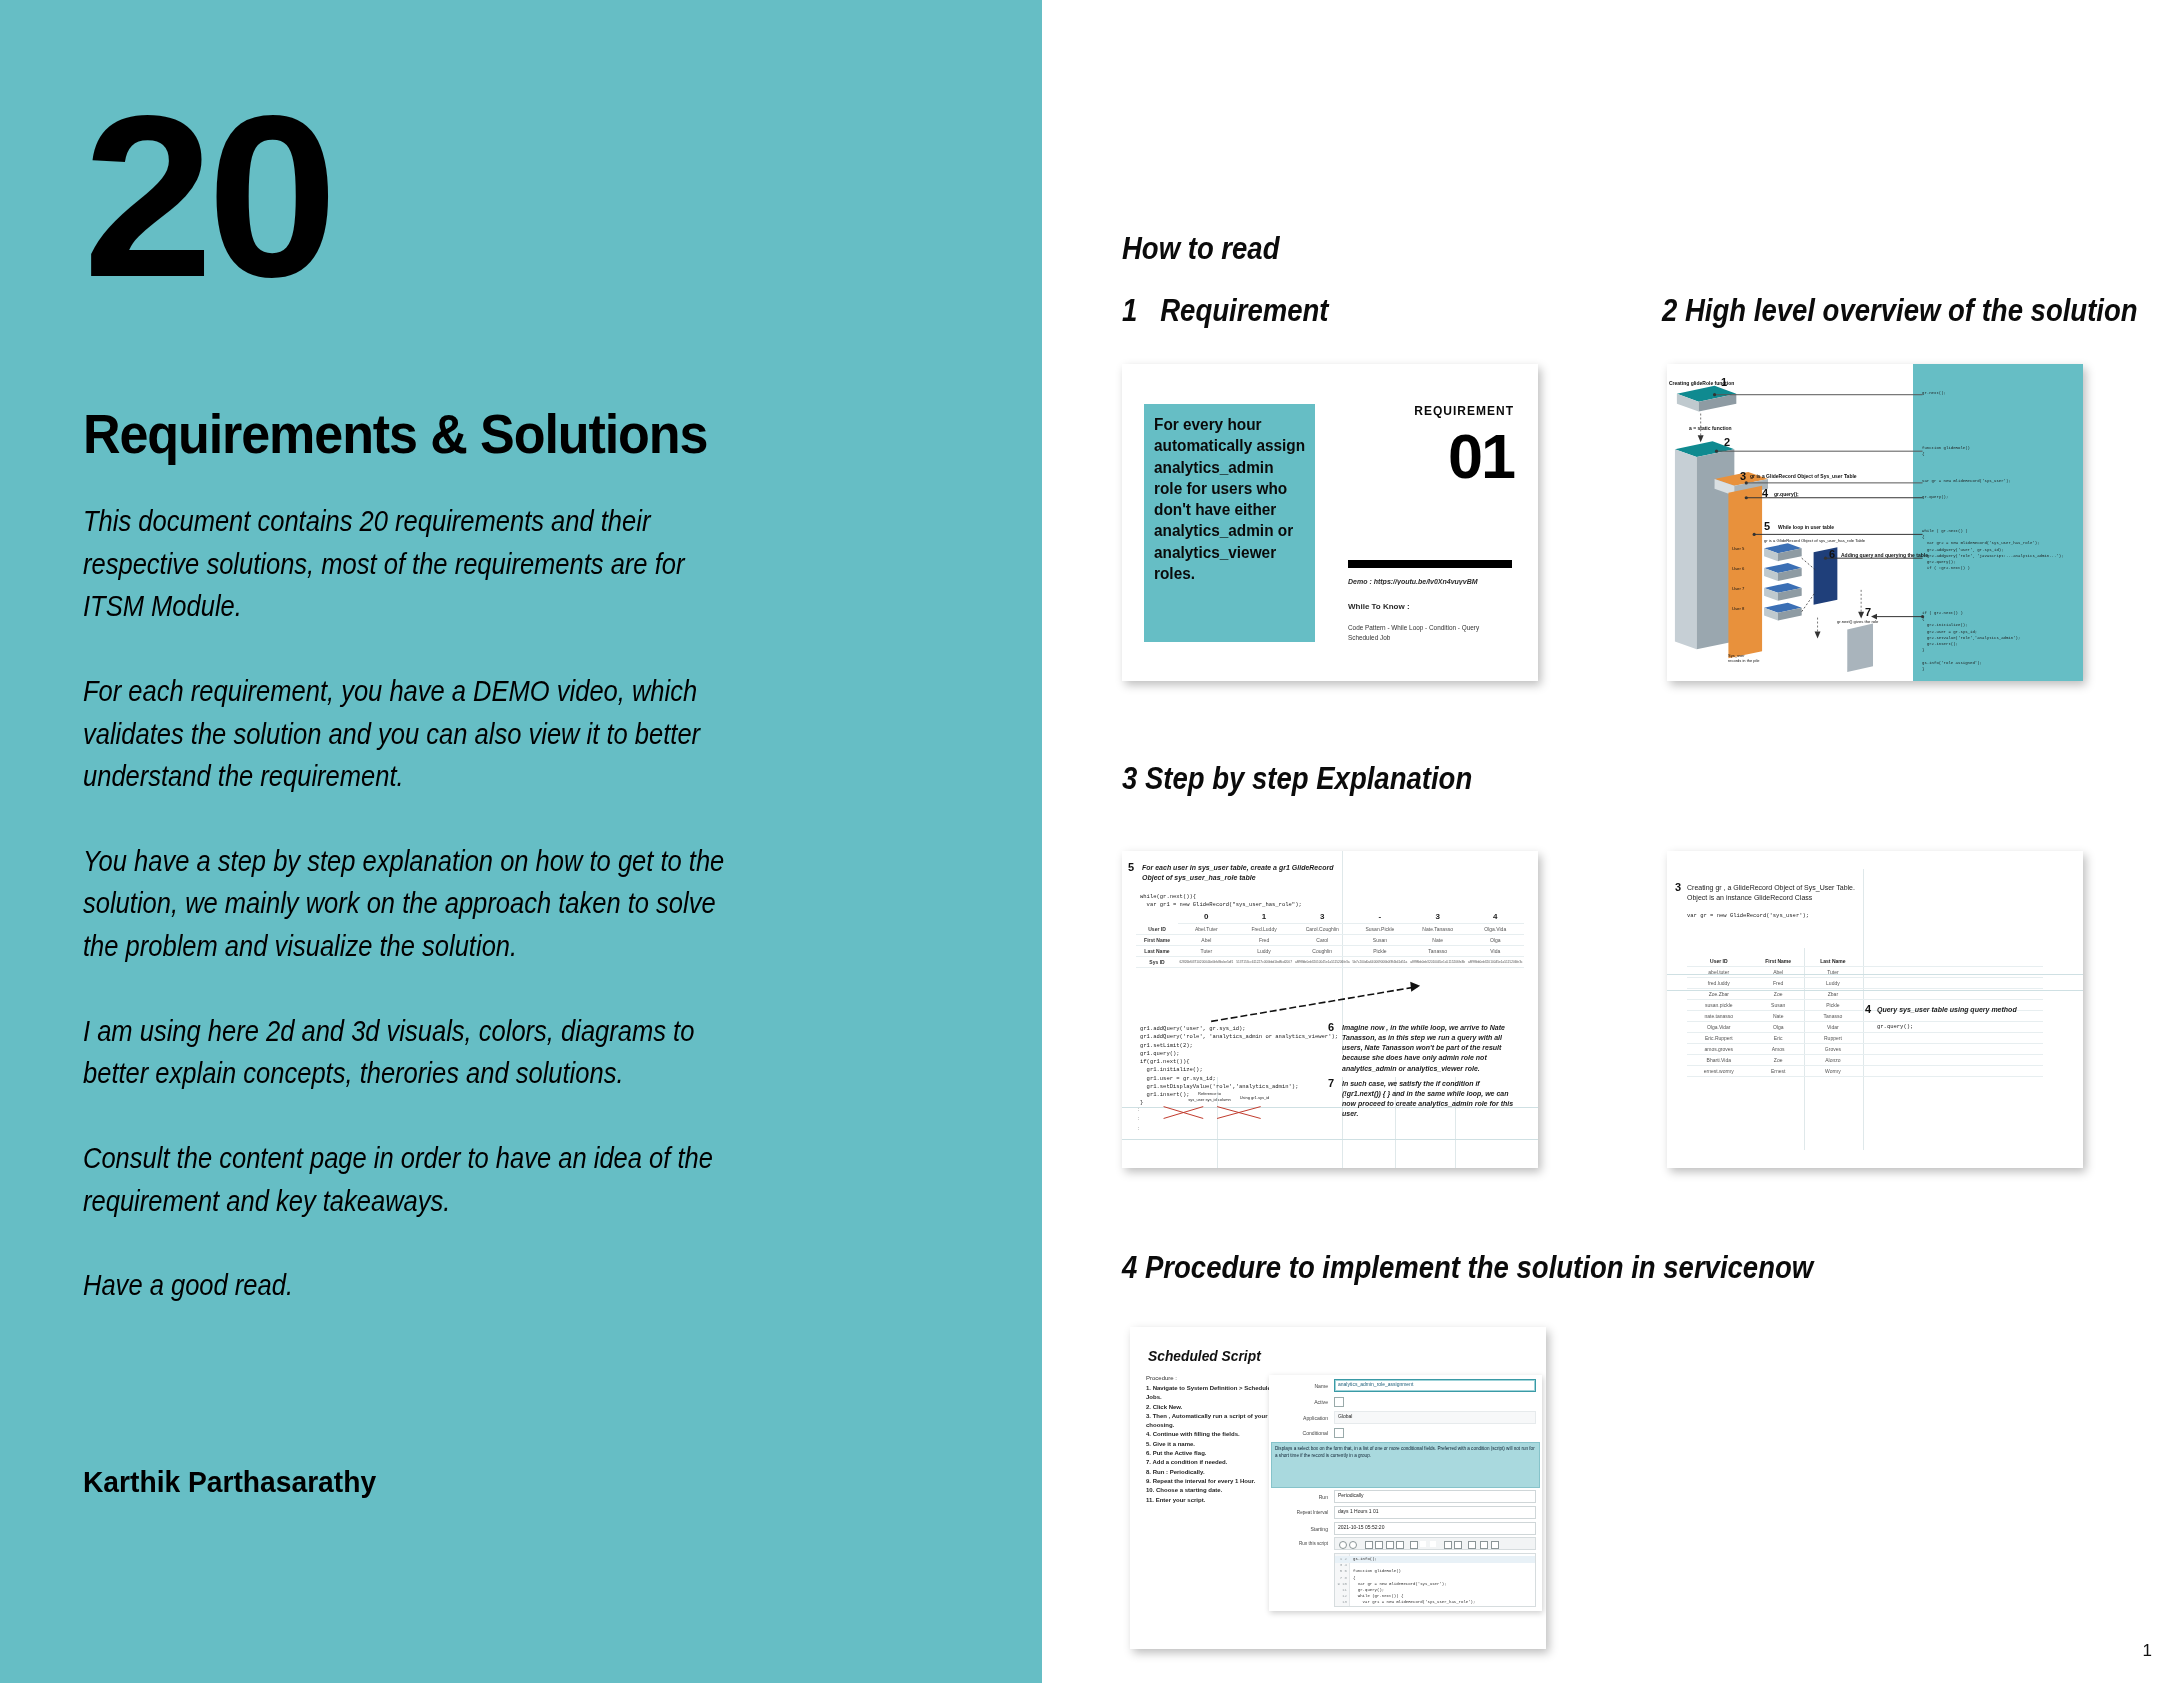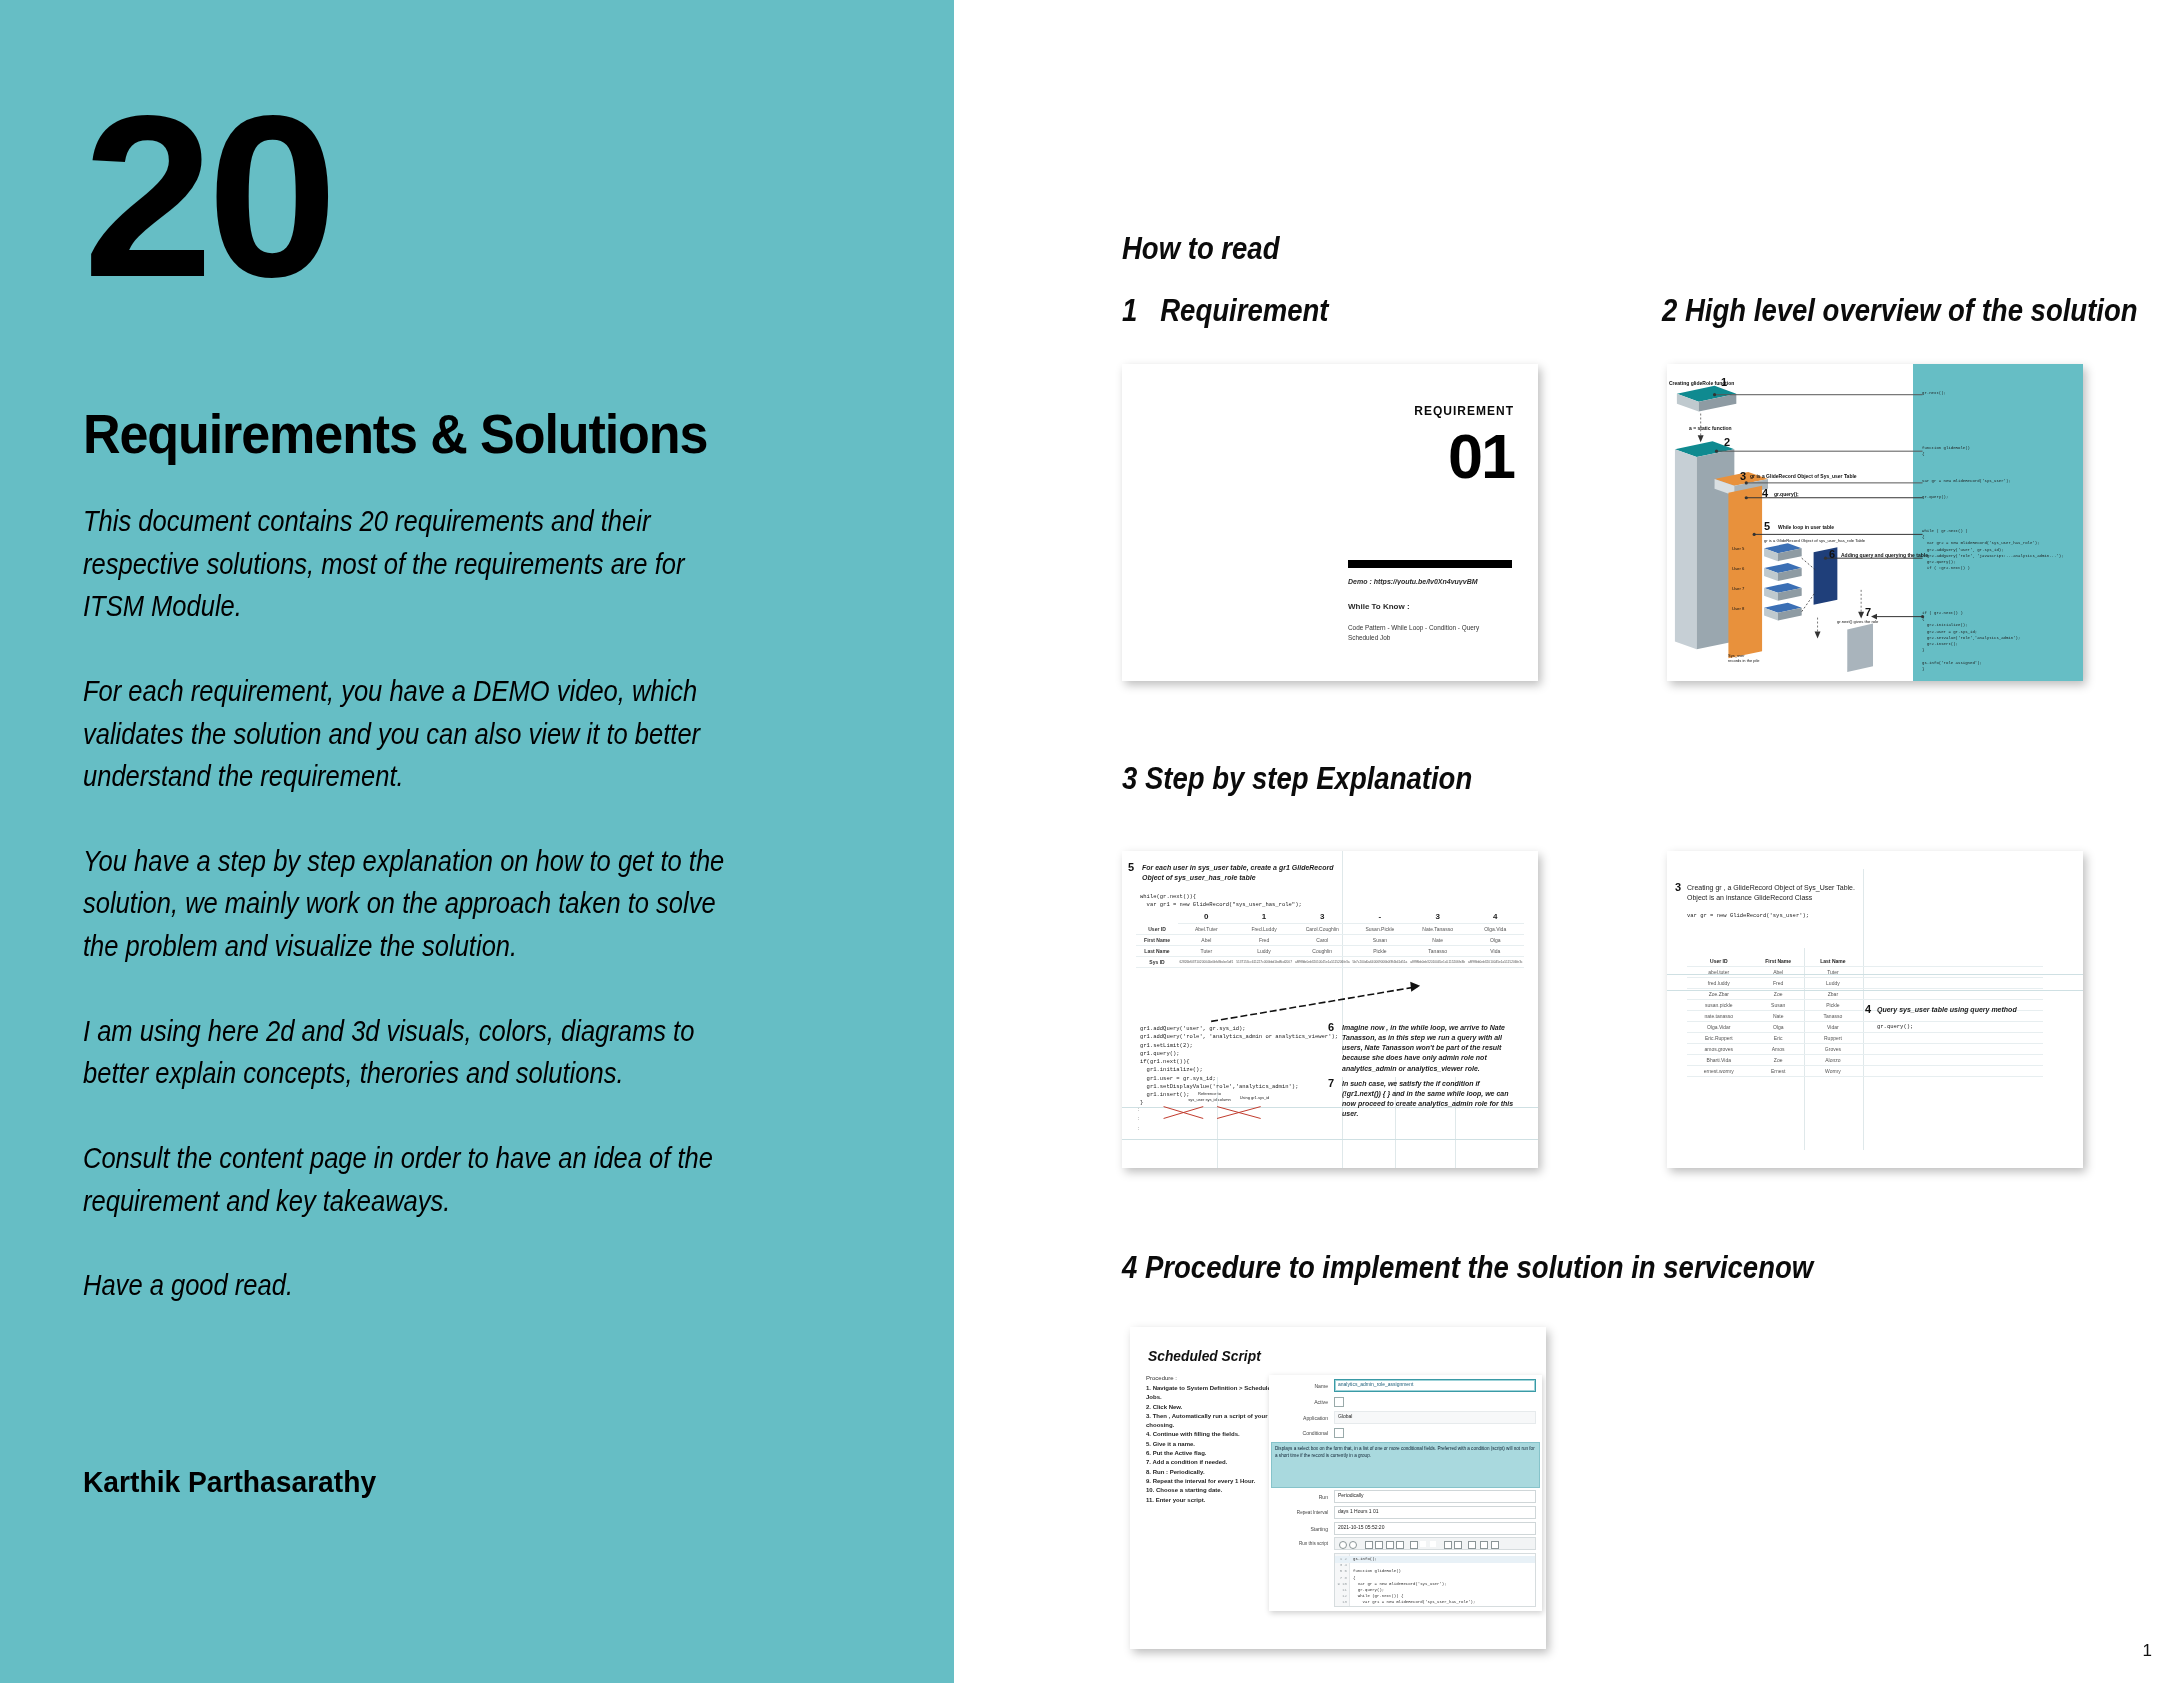--- a/index.html
+++ b/index.html
@@ -7,21 +7,21 @@
     width:2178px;height:1683px;
     background:#ffffff;
     font-family:"Liberation Sans", sans-serif;
     overflow:hidden;
     position:relative;
   }
 
   
   #cover-panel{
     position:absolute;left:0;top:0;
-    width:954px;height:1683px;
+    width:1042px;height:1683px;
     background:var(--teal,#66BEC5);
   }
   #big-number{
     position:absolute;left:83px;top:107px;
     font-family:"Liberation Sans", sans-serif;
     font-weight:700;
     font-size:230px;
     line-height:0.78;
     letter-spacing:-6px;
     color:#000;
@@ -250,20 +250,23 @@
 
   <div class="htr-title" id="sec3-heading">
     <span>3</span>&nbsp;<span>Step by step Explanation</span>
   </div>
 
   <div class="htr-title" id="sec4-heading">
     <span>4</span>&nbsp;<span>Procedure to implement the solution  in servicenow</span>
   </div>
 
   <div class="thumb" id="thumb-requirement">
+    <div class="req-teal">
+      <div class="req-text">For every hour automatically assign analytics_admin role for users who don't have either analytics_admin or analytics_viewer roles.</div>
+    </div>
     <div class="req-label">REQUIREMENT</div>
     <div class="req-number">01</div>
     <div class="req-rule"></div>
     <div class="req-demo">Demo : https://youtu.be/Iv0Xn4vuyvBM</div>
     <div class="req-gtk">While To Know :</div>
     <div class="req-gtk-body" style="white-space:pre-line;">Code Pattern - While Loop - Condition - Query
 Scheduled Job</div>
   </div>
 
   <div class="thumb" id="thumb-overview">

